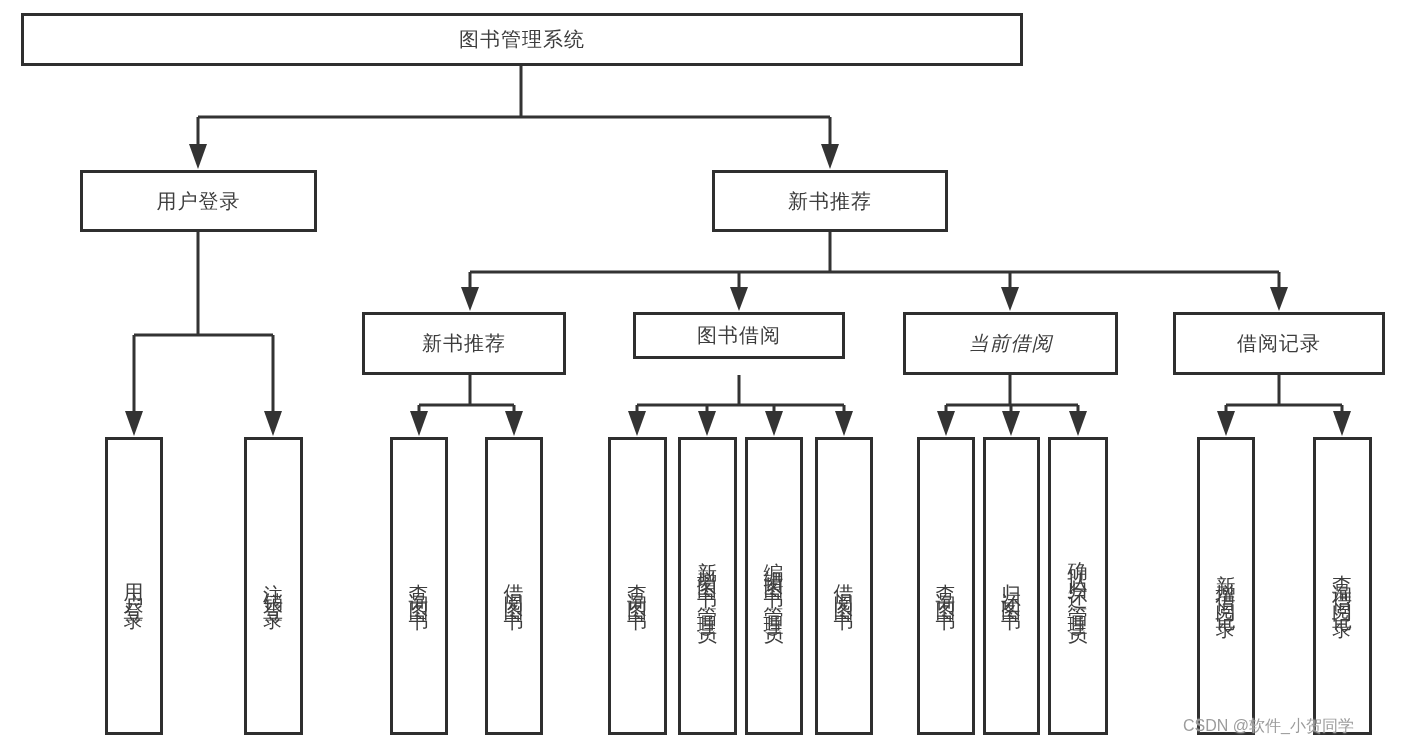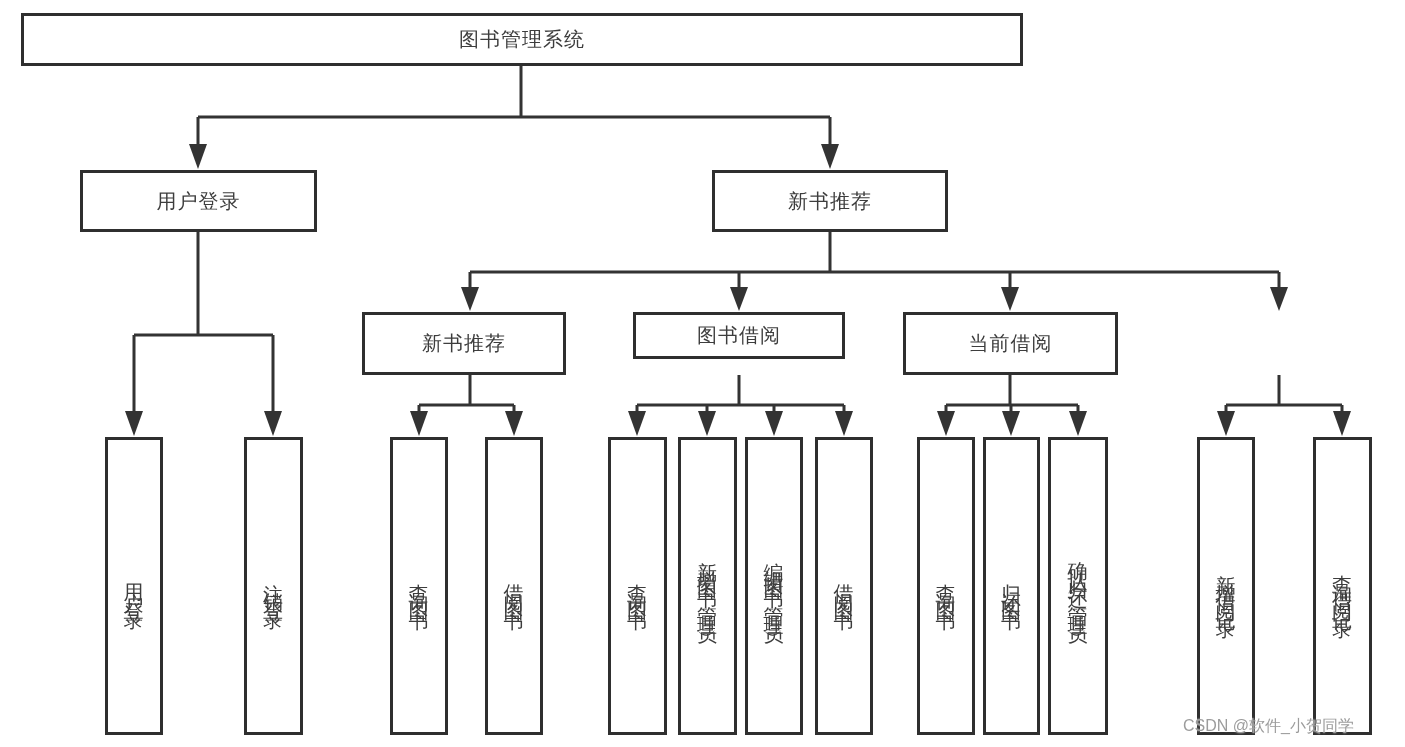--- a/index.html
+++ b/index.html
@@ -120,22 +120,25 @@
   <div class="hbox" style="left:712px; top:170px; width:236px; height:62px;">
     <span>新书推荐</span>
   </div>
 
   <div class="hbox" style="left:362px; top:312px; width:204px; height:63px;">
     <span>新书推荐</span>
   </div>
   <div class="hbox" style="left:633px; top:312px; width:212px; height:47px;">
     <span>图书借阅</span>
   </div>
-  <div class="hbox" style="left:903px; top:312px; width:215px; height:63px;">
+  <div class="hbox" style="left:903px; top:312px; width:215px; height:63px;font-style:italic;">
     <span>当前借阅</span>
+  </div>
+  <div class="hbox" style="left:1173px; top:312px; width:212px; height:63px;">
+    <span>借阅记录</span>
   </div>
 
   <div class="vbox" style="left:105px; width:58px;">
     <span class="vtext">用户登录</span>
   </div>
   <div class="vbox" style="left:244px; width:59px;">
     <span class="vtext">注销登录</span>
   </div>
 
   <div class="vbox" style="left:390px; width:58px;">

